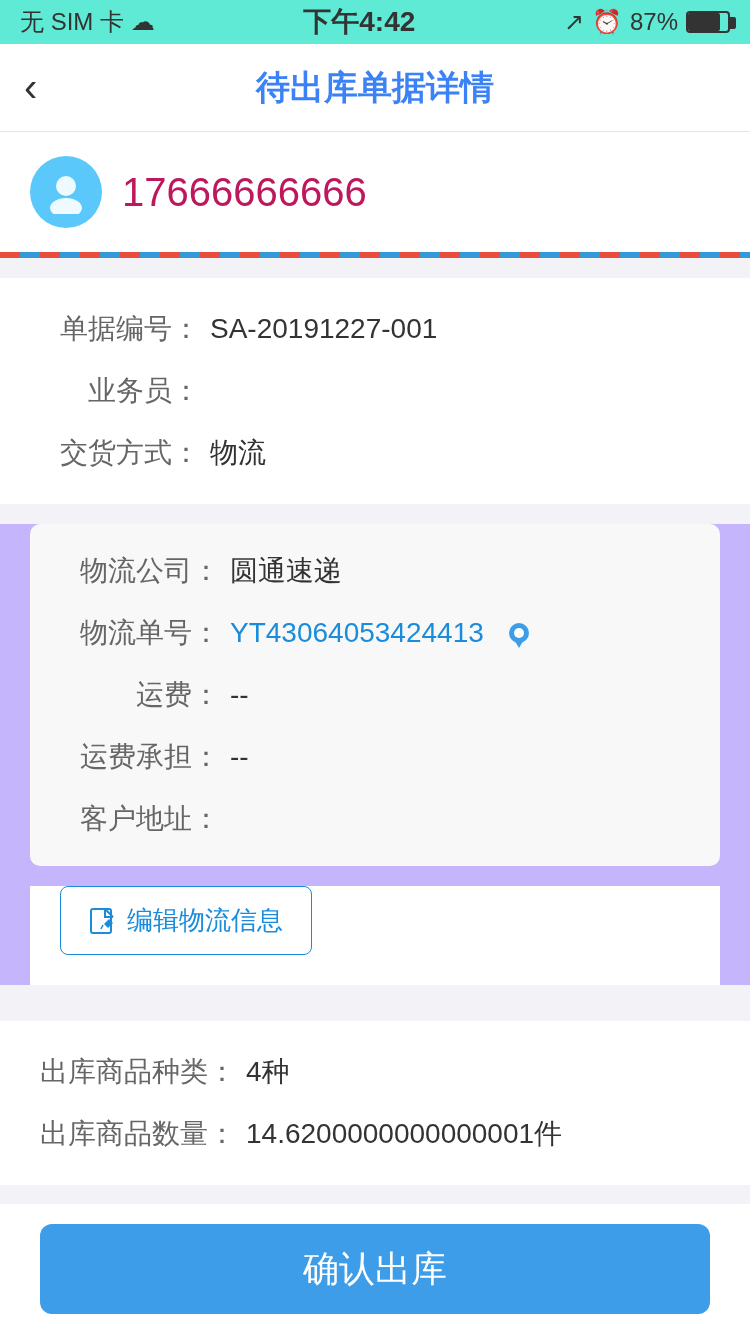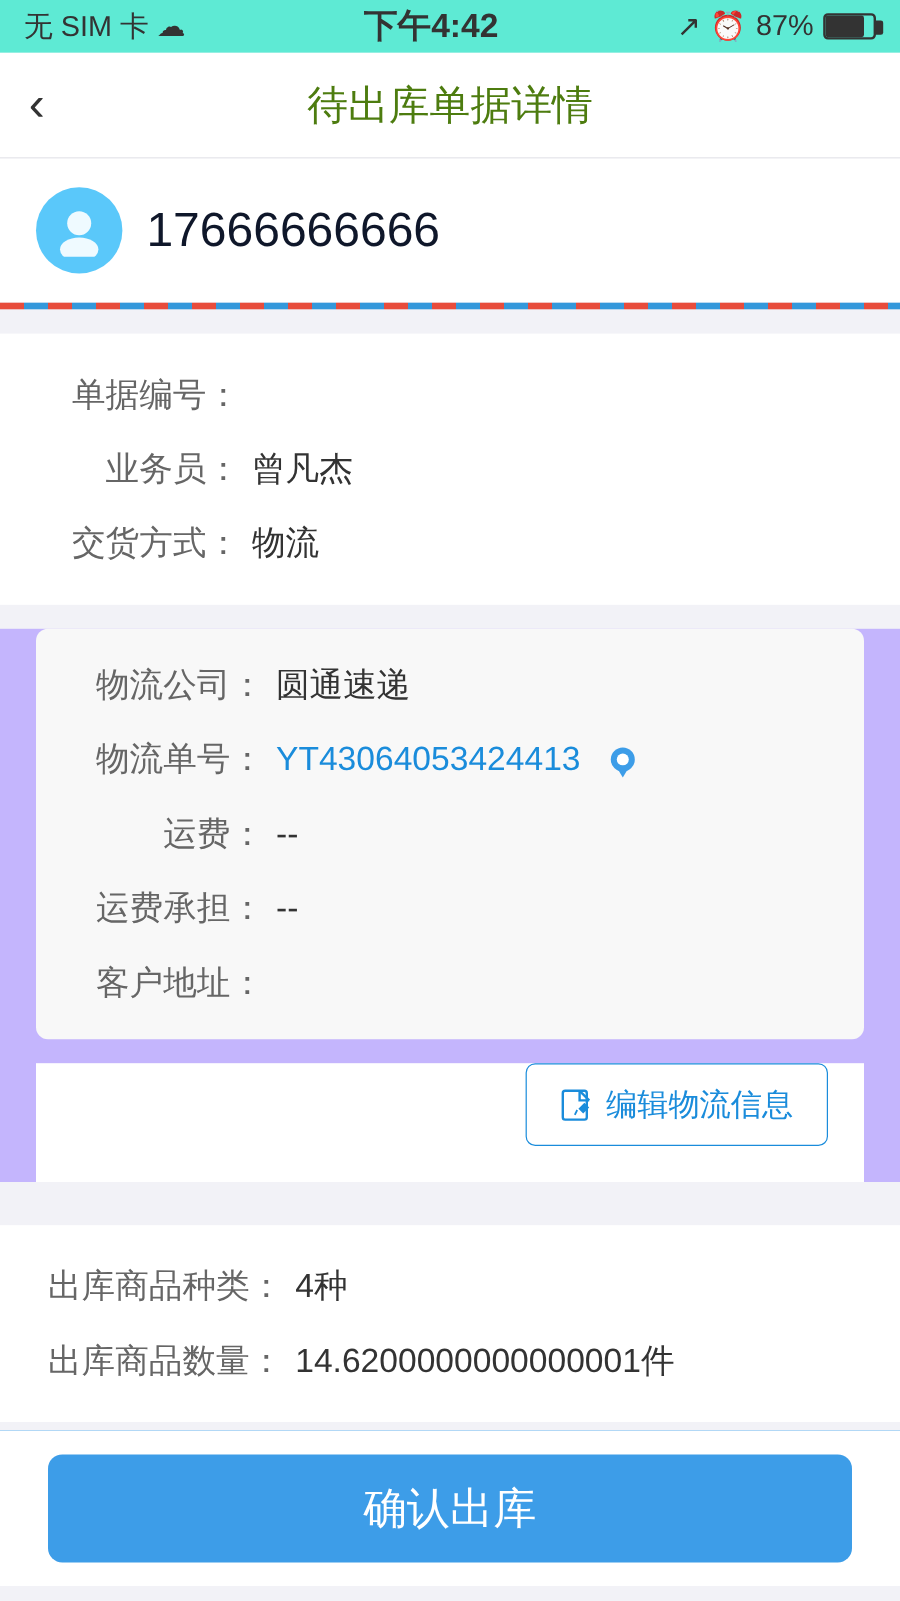--- a/index.html
+++ b/index.html
@@ -42,22 +42,22 @@
     }
     .nav-back {
       position: absolute;
       left: 24px;
       font-size: 40px;
       color: #333;
       cursor: pointer;
     }
     .nav-title {
       font-size: 34px;
-      font-weight: 400;
-      color: #4d7c0f;
+      font-weight: 700;
+      color: #3b82f6;
     }
 
     
     .user-header {
       background: #fff;
       padding: 24px 30px;
       display: flex;
       align-items: center;
       gap: 20px;
     }
@@ -67,21 +67,21 @@
       border-radius: 50%;
       background: #5ac8fa;
       display: flex;
       align-items: center;
       justify-content: center;
       flex-shrink: 0;
     }
     .user-phone {
       font-size: 40px;
       font-weight: 500;
-      color: #0f172a;
+      color: #be185d;
     }
 
     
     .dashed-divider {
       width: 100%;
       height: 6px;
       position: relative;
       overflow: hidden;
     }
     .dashed-divider-inner {
@@ -126,21 +126,20 @@
 
     
     .section-divider {
       height: 16px;
       background: #f2f2f7;
     }
 
     
     .edit-logistics-btn {
       display: flex;
-      justify-content: flex-end;
       padding: 0 30px 30px 30px;
       background: #fff;
     }
     .btn-outline {
       border: 1px solid #1a8cdb;
       border-radius: 8px;
       padding: 16px 28px;
       color: #1a8cdb;
       font-size: 26px;
       display: flex;
@@ -157,21 +156,21 @@
       padding: 0 30px 30px 30px;
       background: #fff;
     }
 
     
     .confirm-bar {
       width: 100%;
       background: #fff;
       padding: 20px 40px;
       position: fixed;
-      bottom: 12px;
+      bottom: 0;
       left: 0;
     }
     .confirm-btn {
       width: 100%;
       height: 90px;
       background: #3d9de8;
       border: none;
       border-radius: 12px;
       color: #fff;
       font-size: 36px;
@@ -224,24 +223,24 @@
   <div class="user-phone">17666666666</div>
 </div>
 
 <div class="dashed-divider">
   <div class="dashed-divider-inner"></div>
 </div>
 
 <div class="section-card">
   <div class="info-row">
     <span class="info-label">单据编号：</span>
+    <span class="info-value">SA-20191227-001</span>
   </div>
   <div class="info-row">
     <span class="info-label">业务员：</span>
-    <span class="info-value">曾凡杰</span>
   </div>
   <div class="info-row">
     <span class="info-label">交货方式：</span>
     <span class="info-value">物流</span>
   </div>
 </div>
 
 <div style="background:#c4b5fd; padding: 0 30px;">
   <div class="logistics-card">
     <div class="info-row">

